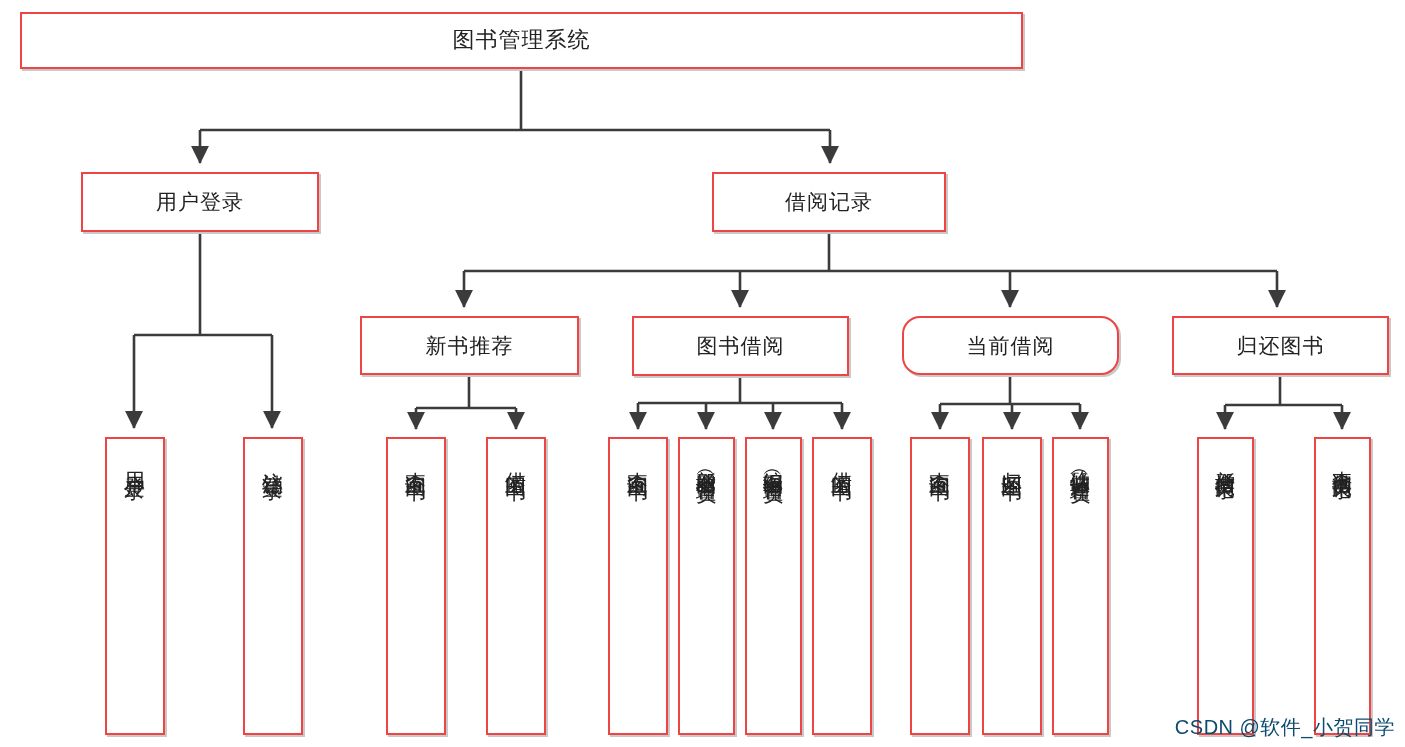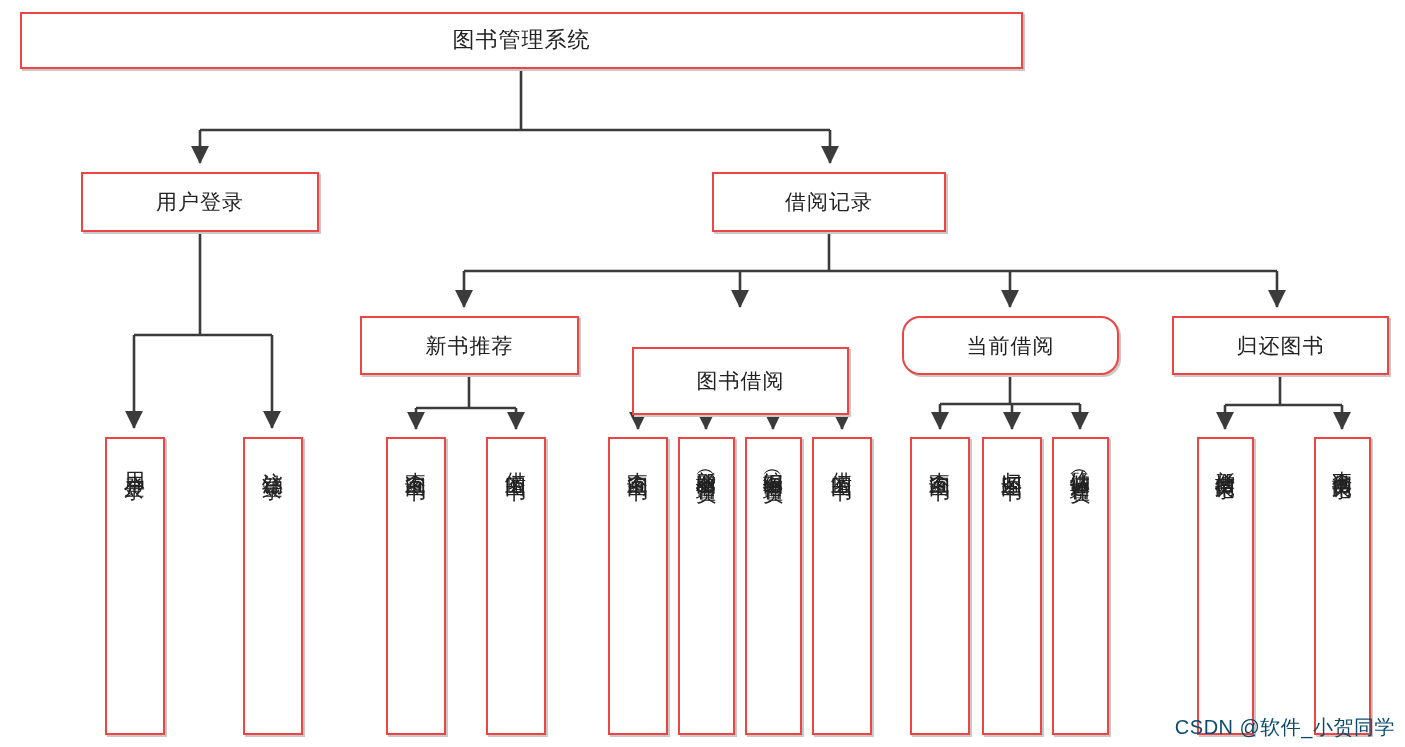--- a/index.html
+++ b/index.html
@@ -151,21 +151,21 @@
   <div class="node horizontal" style="left:81px; top:172px; width:238px; height:60px;">
     <span class="label">用户登录</span>
   </div>
   <div class="node horizontal" style="left:712px; top:172px; width:234px; height:60px;">
     <span class="label">借阅记录</span>
   </div>
 
   <div class="node horizontal" style="left:360px; top:316px; width:219px; height:59px;">
     <span class="label">新书推荐</span>
   </div>
-  <div class="node horizontal" style="left:632px; top:316px; width:217px; height:68px;margin-top:31px;">
+  <div class="node horizontal" style="left:632px; top:316px; width:217px; height:60px;">
     <span class="label">图书借阅</span>
   </div>
   <div class="node horizontal" style="left:902px; top:316px; width:217px; height:59px;border-radius:18px;">
     <span class="label">当前借阅</span>
   </div>
   <div class="node horizontal" style="left:1172px; top:316px; width:217px; height:59px;">
     <span class="label">归还图书</span>
   </div>
 
   <div class="node vertical" style="left:105px; top:437px; width:60px; height:298px;">

